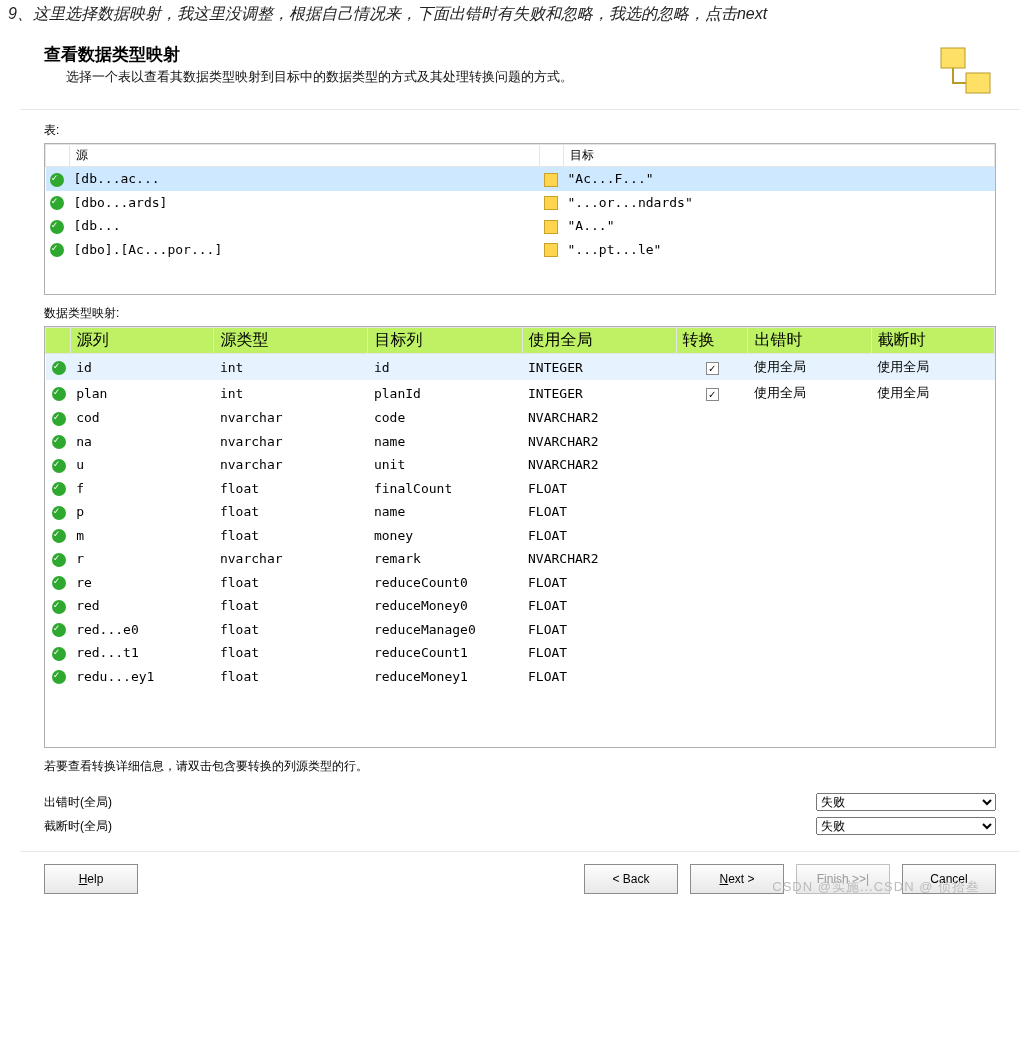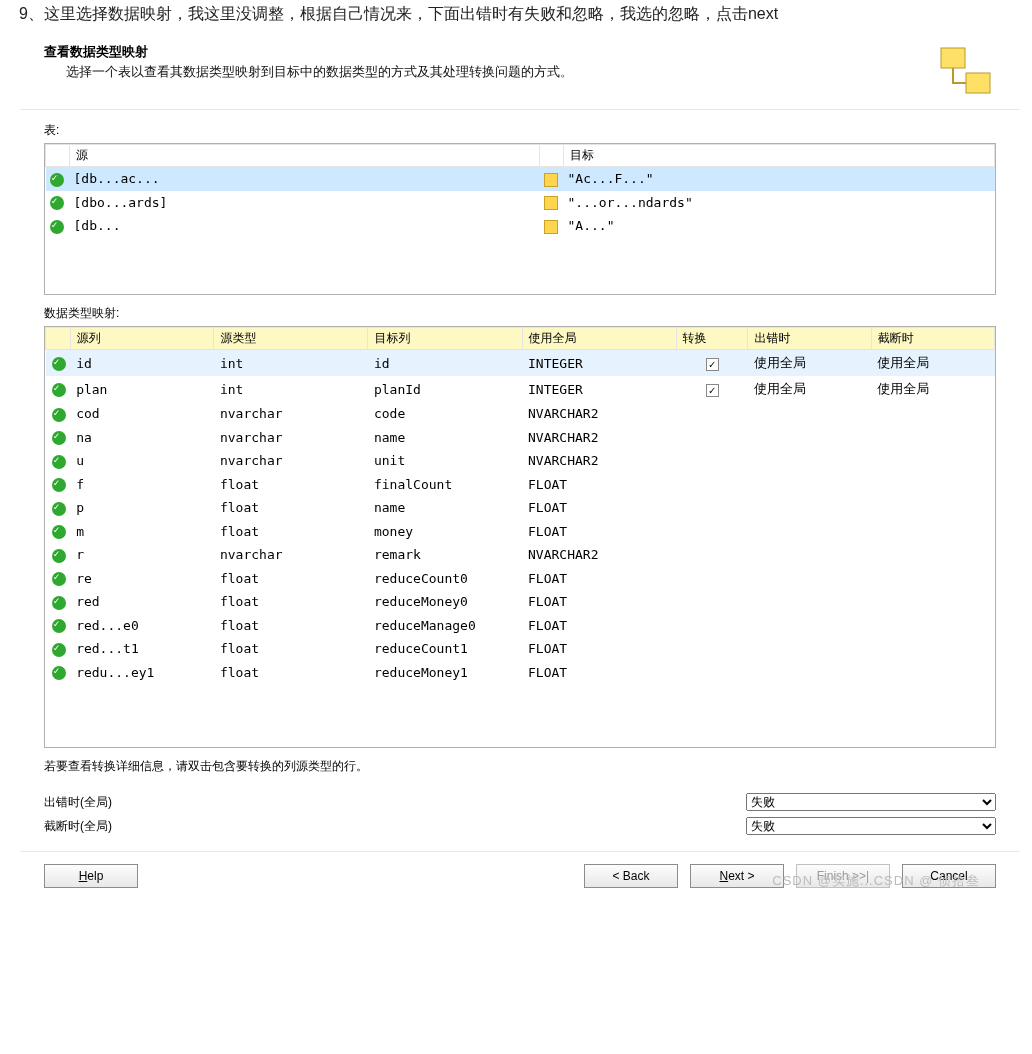--- a/index.html
+++ b/index.html
@@ -4,23 +4,24 @@
 <style>
   * { box-sizing: border-box; }
   body {
     margin: 0;
     font-family: "Microsoft YaHei", "SimSun", Tahoma, sans-serif;
     font-size: 12px;
     background: #fff;
     width: 1032px;
   }
   .page-instruction {
-    padding: 4px 19px;
+    padding: 4px 8px;
     font-size: 16px;
     color: #222;
+    font-style: italic;
   }
   .window {
     position: relative;
     margin-left: 20px;
     width: 1000px;
     background: #fff;
     color: #000;
   }
   .titlebar {
     height: 32px;
@@ -52,21 +53,21 @@
     cursor: default;
   }
   .header-area {
     padding: 14px 24px 6px 24px;
     border-bottom: 1px solid #e8e8e8;
     display: flex;
     align-items: flex-start;
     justify-content: space-between;
   }
   .header-text h1 {
-    font-size: 13px;
+    font-size: 17px;
     font-weight: bold;
     margin: 0;
   }
   .header-text p {
     margin: 2px 0 0 22px;
     font-size: 13px;
     color: #111;
   }
   .corner-art {
     width: 60px; height: 60px;
@@ -144,26 +145,26 @@
     overflow-x: auto;
   }
   .mapping-box table {
     border-collapse: collapse;
     width: 100%;
     table-layout: fixed;
   }
   .mapping-box th {
     text-align: left;
     font-weight: normal;
-    background: #fef9c3;
+    background: #bef264;
     border: 1px solid #e4e4e4;
     padding: 2px 6px;
     position: sticky;
     top: 0;
-    font-size: 12px;
+    font-size: 16px;
   }
   .mapping-box td {
     padding: 4px 6px;
     font-family: "SimSun", monospace;
     font-size: 13px;
     white-space: nowrap;
   }
   .mapping-box tr.selected td { background: #e6f3ff; margin-top: 10px; }
   .chk {
     width: 13px; height: 13px;
@@ -176,34 +177,34 @@
   }
   .chk.on::after { content: "✓"; }
   .note { margin: 10px 0 18px 0; }
   .global-row {
     display: flex;
     align-items: flex-end;
     margin-bottom: 6px;
   }
   .global-row .lbl { flex: 1; }
   .global-row select {
-    width: 250px;
+    width: 180px;
     font-size: 12px;
   }
   .footer {
     display: flex;
     align-items: center;
     padding: 12px 24px 14px 24px;
     border-top: 1px solid #e8e8e8;
     gap: 12px;
   }
   .footer .spacer { flex: 1; }
   .btn {
     min-width: 94px;
-    height: 24px;
+    height: 30px;
     background: linear-gradient(#fdfdfd,#e8e8e8);
     border: 1px solid #8c8c8c;
     font-size: 12px;
     padding: 0 10px;
     cursor: default;
   }
   .btn.disabled {
     color: #9a9a9a;
     border-color: #c0c0c0;
   }
@@ -268,20 +269,26 @@
                 <td><span class="status-icon"></span></td>
                 <td>[dbo...ards]</td>
                 <td><span class="db-icon"></span></td>
                 <td>"...or...ndards"</td>
               </tr>
               <tr>
                 <td><span class="status-icon"></span></td>
                 <td>[db...</td>
                 <td><span class="db-icon"></span></td>
                 <td>"A..."</td>
+              </tr>
+              <tr>
+                <td><span class="status-icon"></span></td>
+                <td>[dbo].[Ac...por...]</td>
+                <td><span class="db-icon"></span></td>
+                <td>"...pt...le"</td>
               </tr>
             </tbody>
         </table>
       </div>
     </div>
 
     <div class="section-gap"></div>
     <div class="field-label">数据类型映射:</div>
     <div class="mapping-box">
       <div class="mapping-scroller">

